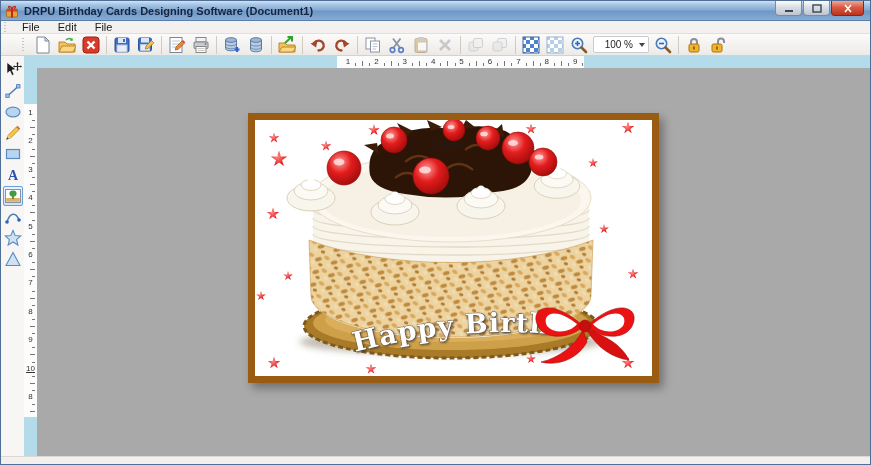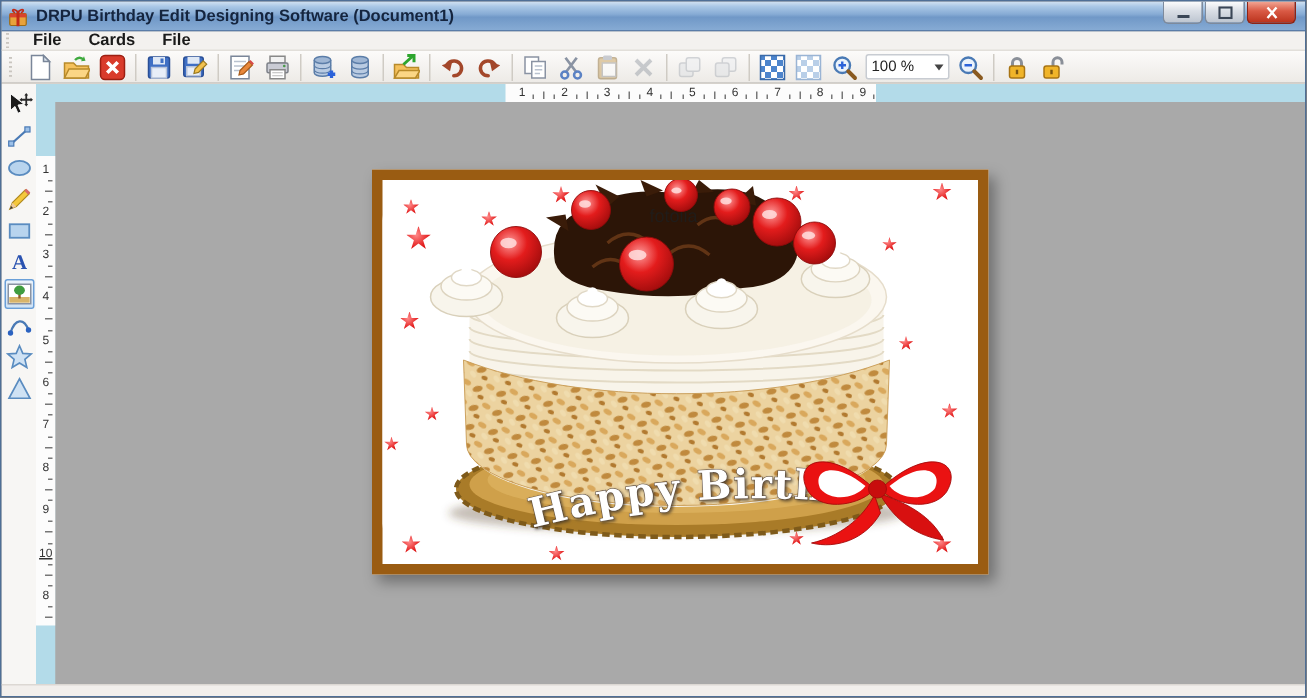--- a/index.html
+++ b/index.html
@@ -28,27 +28,27 @@
   .winbtn svg{display:block}
   
   .menubar{
     position:absolute;left:0;top:20px;width:100%;height:13px;
     background:#f3f1ef;border-bottom:1px solid #e2dfda;
     display:flex;align-items:center;font-size:11px;color:#1a1a1a;
   }
   .grip{width:5px;height:10px;margin:0 4px 0 3px;
     background:repeating-linear-gradient(180deg,#c9c5bf 0 1px,transparent 1px 3px);
     background-size:2px 3px;background-repeat:repeat-y;}
-  .menu-item{padding:0 9px;line-height:13px;cursor:default;font-weight:bold;}
+  .menu-item{padding:0 9px;line-height:13px;cursor:default;}
   
   .toolbar{
     position:absolute;left:0;top:33px;width:100%;height:22px;
     background:linear-gradient(#fcfbfa,#edeae6);
     border-bottom:1px solid #d5d1cb;
-    display:flex;align-items:center;padding-left:2px;
+    display:flex;align-items:center;padding-left:18px;text-align:right;
   }
   .toolbar .grip{height:14px;}
   .tbtn{width:24px;height:20px;display:flex;align-items:center;justify-content:center;border:1px solid transparent;border-radius:2px;flex:0 0 auto;}
   .tbtn svg{display:block}
   .tsep{width:1px;height:18px;background:#cfcbc4;margin:0 3px;flex:0 0 auto;}
   .zoom-combo{
     height:17px;min-width:56px;margin:0 2px;display:flex;align-items:center;
     background:#fff;border:1px solid #c8ccd2;border-radius:2px;padding:0 3px;flex:0 0 auto;
   }
   .zoom-combo .zv{font-size:10px;color:#222;flex:1;}
@@ -93,21 +93,21 @@
 
 <div class="window">
 
   <div class="titlebar">
     <svg class="app-icon" viewBox="0 0 14 14">
       <rect x="1.5" y="5" width="11" height="8" rx="1" fill="#e8a23c" stroke="#9c6a14" stroke-width="0.8"></rect>
       <rect x="1.5" y="5" width="11" height="2.6" fill="#d8432e"></rect>
       <rect x="6" y="4" width="2" height="9.5" fill="#c22a18"></rect>
       <path d="M7,4 C4,1 2,3 5,4.5 M7,4 C10,1 12,3 9,4.5" fill="none" stroke="#c22a18" stroke-width="1.2"></path>
     </svg>
-    <span class="title-text">DRPU Birthday Edit Designing Software  (Document1)</span>
+    <span class="title-text">DRPU Birthday Cards Designing Software  (Document1)</span>
     <div class="win-controls">
       <div class="winbtn">
         <svg width="10" height="9" viewBox="0 0 10 9">
             <rect x="1" y="6" width="8" height="2" fill="#3a4656"></rect>
           </svg>
       </div>
       <div class="winbtn">
         <svg width="10" height="9" viewBox="0 0 10 9">
             <rect x="1" y="1" width="8" height="7" fill="none" stroke="#3a4656" stroke-width="1.4"></rect>
           </svg>
@@ -116,21 +116,21 @@
         <svg width="10" height="9" viewBox="0 0 10 9">
             <path d="M2,1 L8,8 M8,1 L2,8" stroke="#fff" stroke-width="1.6"></path>
           </svg>
       </div>
     </div>
   </div>
 
   <div class="menubar">
     <span class="grip"></span>
     <span class="menu-item">File</span>
-    <span class="menu-item">Cards</span>
+    <span class="menu-item">Edit</span>
     <span class="menu-item">File</span>
   </div>
 
   <div class="toolbar">
     <span class="grip"></span>
 
     <div class="tbtn">
       <svg width="18" height="18" viewBox="0 0 18 18">
         <path d="M3,1 h8 l4,4 v12 h-12 z" fill="#fff" stroke="#7a8699"></path>
         <path d="M11,1 l4,4 h-4 z" fill="#dce4ee" stroke="#7a8699"></path>

